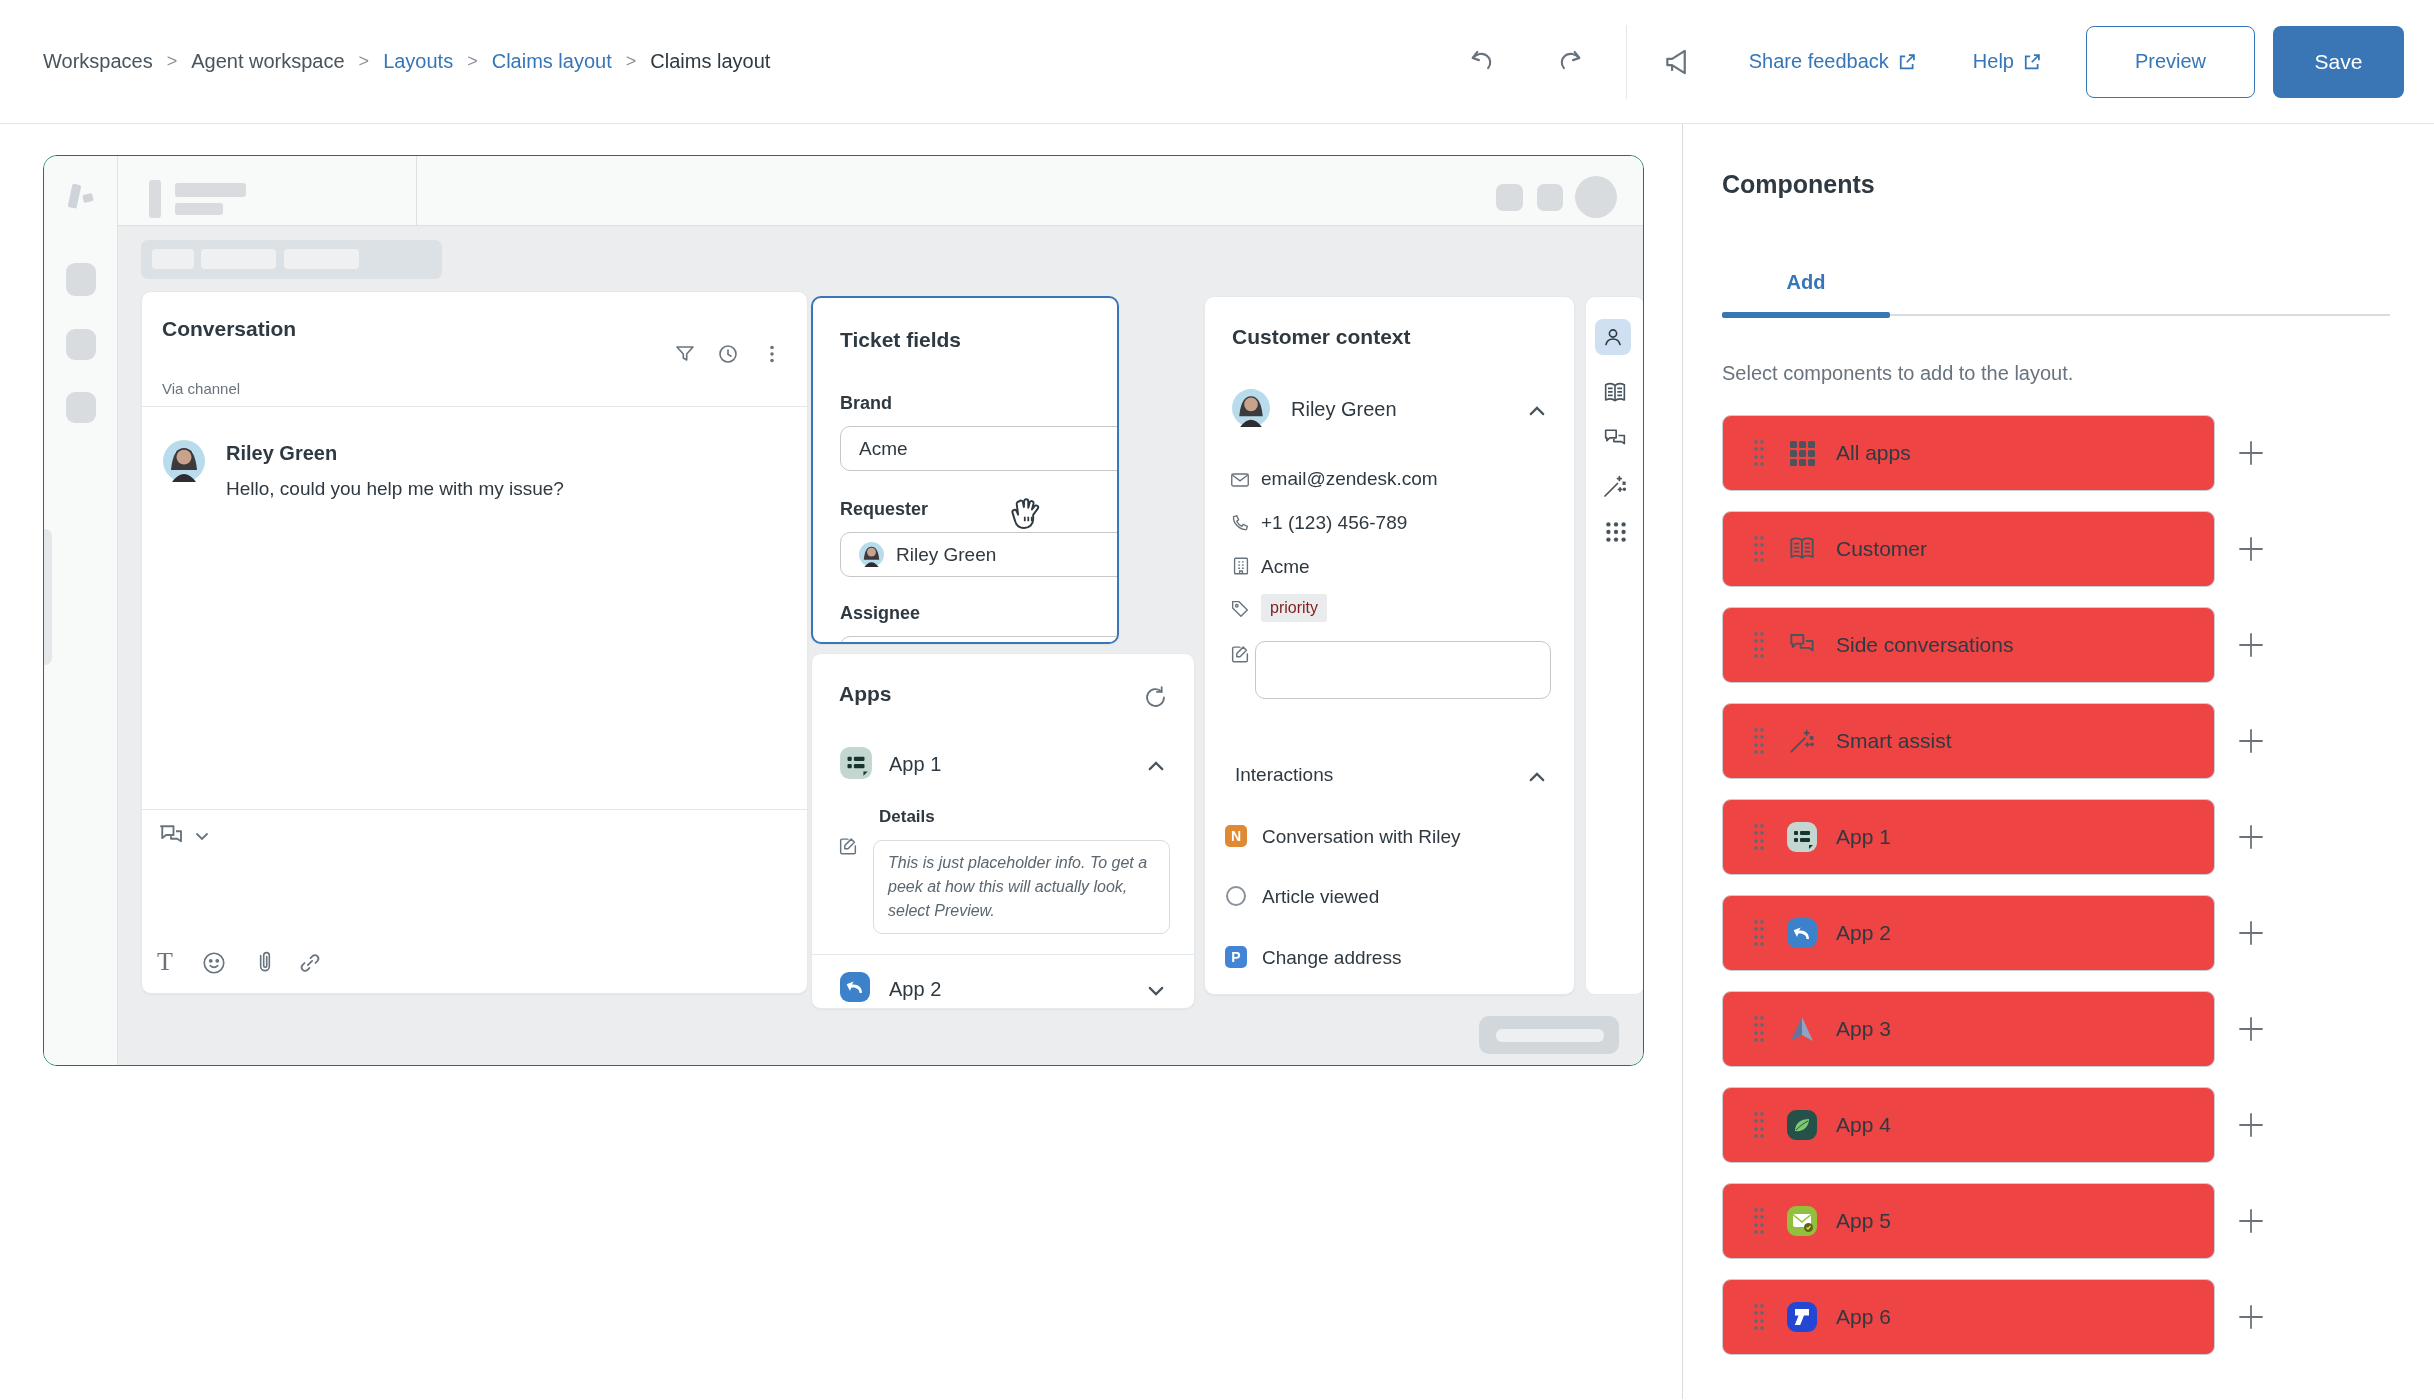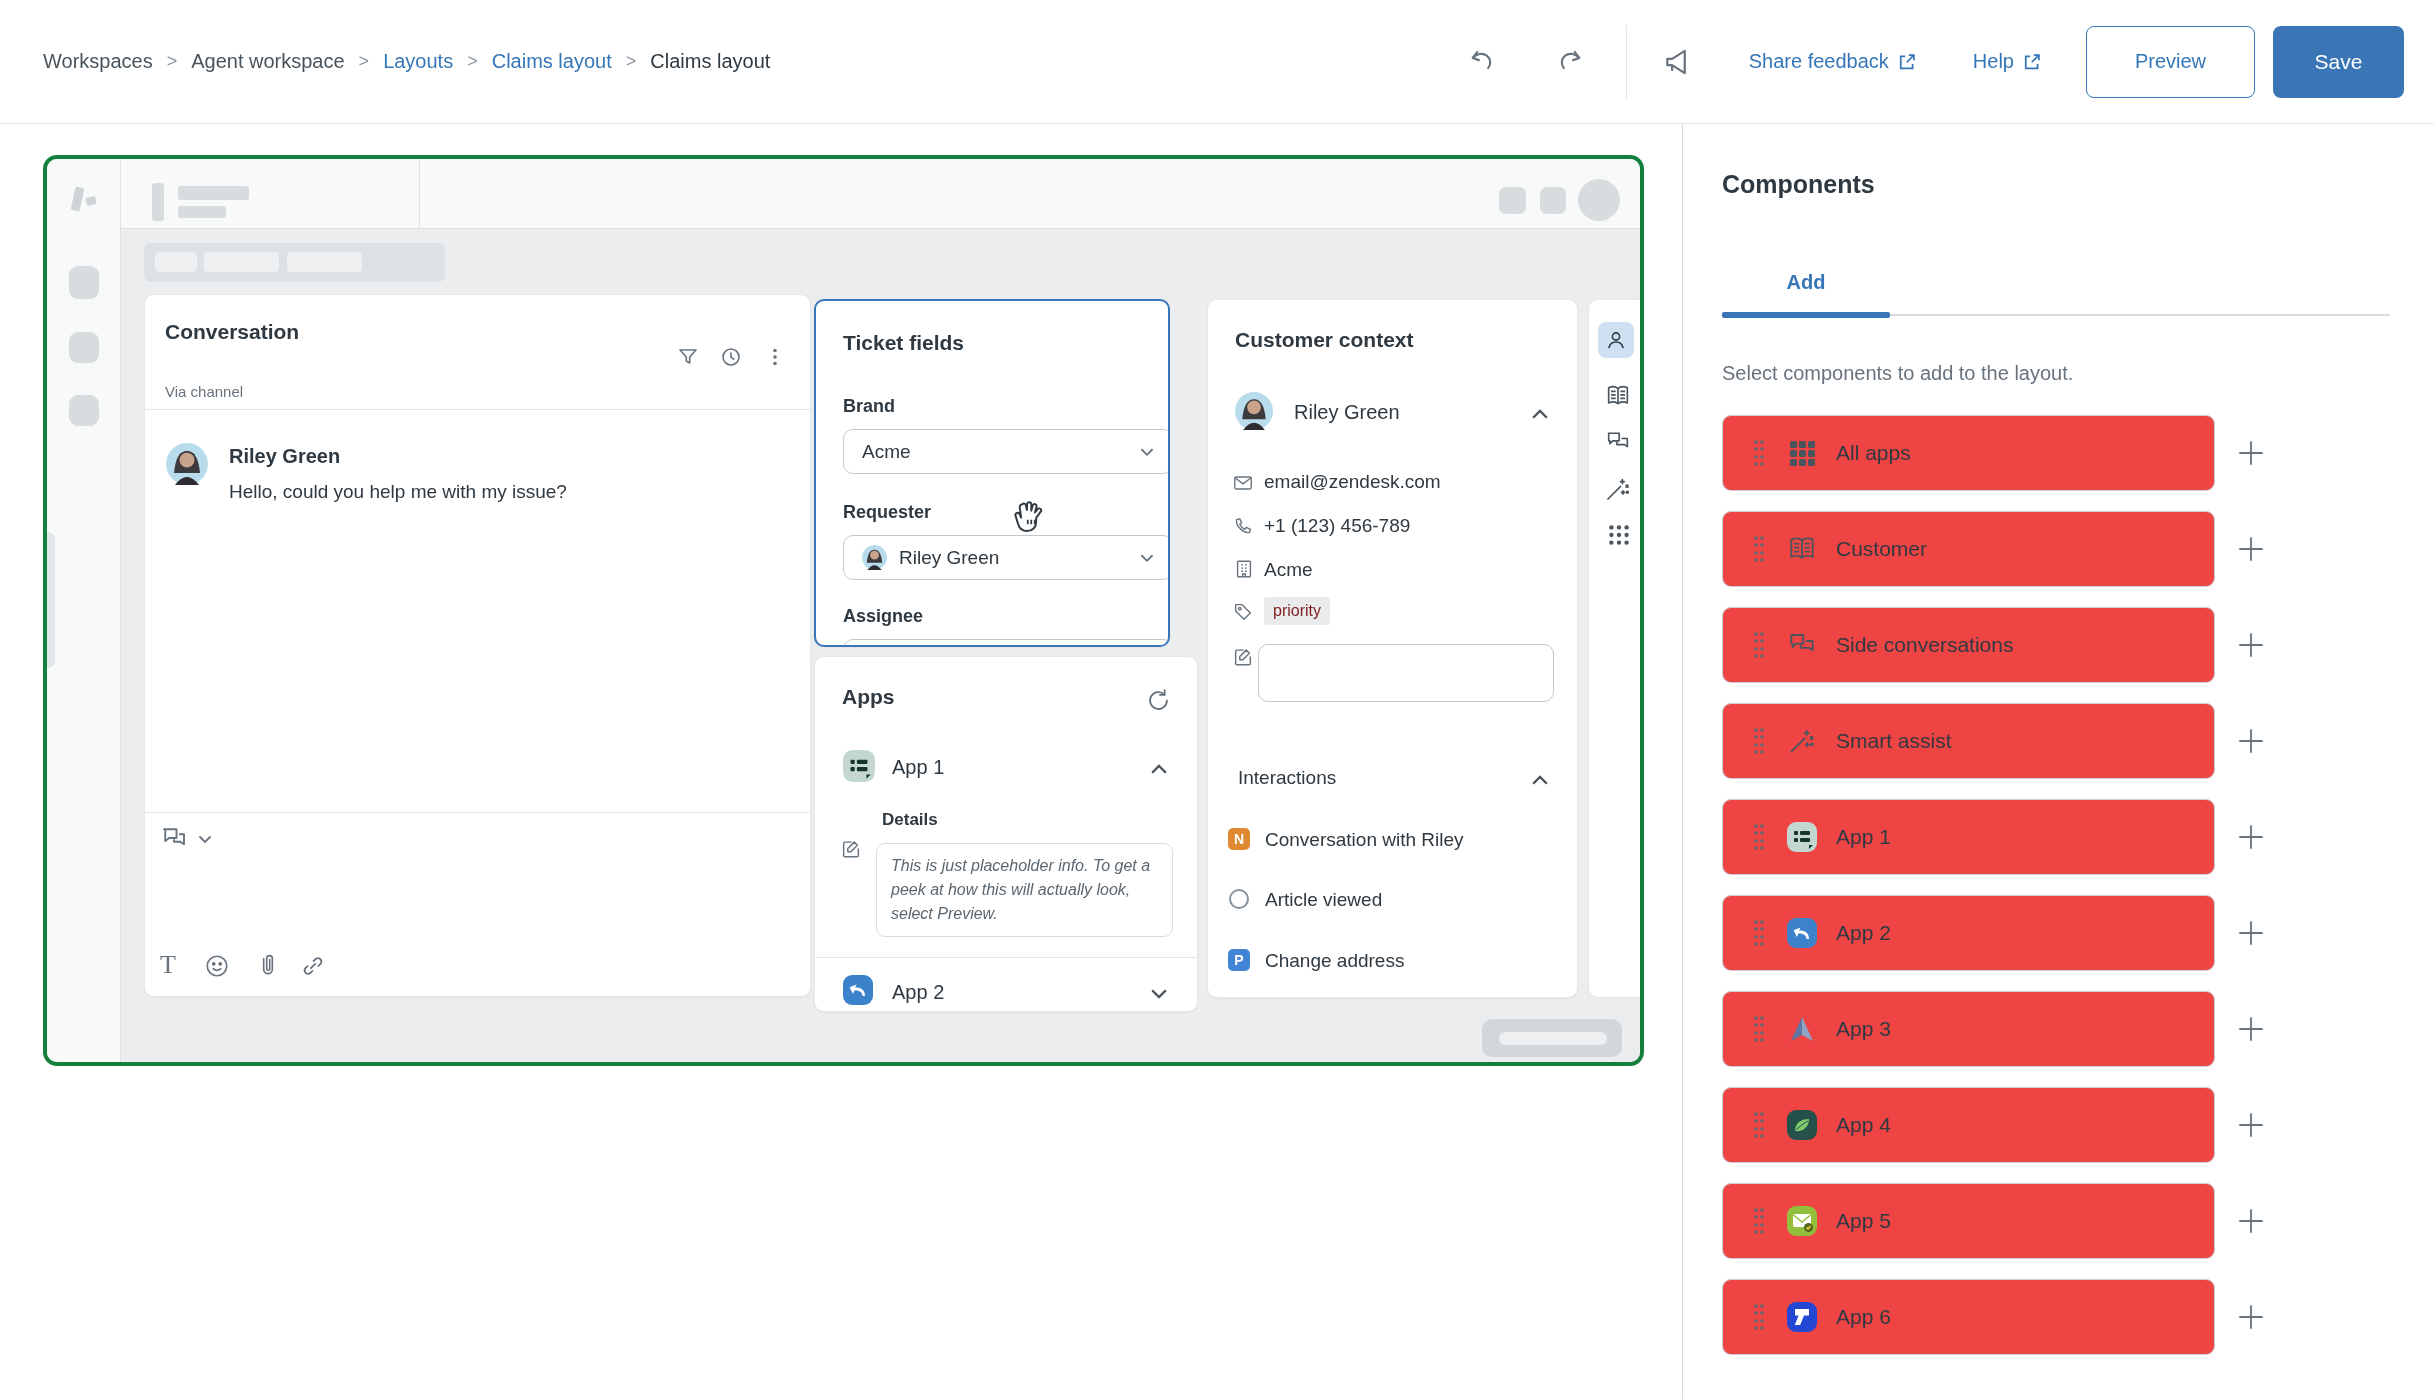--- a/index.html
+++ b/index.html
@@ -19,21 +19,21 @@
   .tb-link { color:#3576b8; font-size:20px; display:flex; align-items:center; gap:8px; cursor:pointer; }
   .btn-preview { width:169px; height:72px; border:1px solid #3576b8; background:#fff; color:#3576b8; font-size:20px; border-radius:8px; margin-left:44px; font-family:inherit; cursor:pointer; }
   .btn-save { width:131px; height:72px; border:none; background:#3a76b5; color:#fff; font-size:21px; border-radius:8px; margin-left:18px; font-family:inherit; cursor:pointer; }
 
   
   .main { position:relative; display:flex; height:1275px; }
   .canvas-pane { position:relative; width:1683px; border-right:1px solid #d8dcde; background:#fff; }
   .components-pane { flex:1; background:#fff; padding:0 0 0 39px; }
 
   
-  .canvas { position:absolute; left:43px; top:31px; width:1601px; height:911px; background:#f8f9f9; border:4px solid #15803d; border-radius:14px; overflow:hidden; }
+  .canvas { position:absolute; left:43px; top:31px; width:1601px; height:911px; background:#f8f9f9; border:1px solid #15803d; border-radius:14px; overflow:hidden; }
   .mock-sidebar { position:absolute; left:0; top:0; width:74px; height:911px; background:#f8f9f9; border-right:1px solid #e0e3e6; }
   .ph { background:#d8dcde; border-radius:6px; }
   .ph-light { background:#eef0f2; border-radius:4px; }
   .mock-header { position:absolute; left:74px; top:0; width:1527px; height:70px; background:#f8f9f9; border-bottom:1px solid #dde1e4; }
   .mock-content { position:absolute; left:74px; top:70px; width:1527px; height:841px; background:#ebedef; }
 
   .panel { position:absolute; background:#fff; border:1px solid #e6e9eb; border-radius:10px; box-shadow:0 1px 2px rgba(0,0,0,.05); }
   .panel.selected { border:2px solid #3875b9; overflow:hidden; }
   .panel-title { font-size:21px; font-weight:700; color:#2f3941; }
   .sub { font-size:15px; color:#68737d; }
@@ -203,21 +203,21 @@
         <svg class="abs" style="left:110px; top:657px;" width="26" height="26" viewBox="0 0 24 24" fill="none" stroke="#68737d" stroke-width="1.5" stroke-linecap="round">
             <path d="M8 6 v10 a4 4 0 0 0 8 0 V6 a2.6 2.6 0 0 0 -5.2 0 v9.5 a1.4 1.4 0 0 0 2.8 0 V7"></path>
           </svg>
         <svg class="abs" style="left:155px; top:658px;" width="26" height="26" viewBox="0 0 24 24" fill="none" stroke="#68737d" stroke-width="1.6" stroke-linecap="round">
             <path d="M10 14 L14 10"></path>
             <path d="M12.5 7.5 l2-2 a3.2 3.2 0 0 1 4.5 4.5 l-2 2"></path>
             <path d="M11.5 16.5 l-2 2 a3.2 3.2 0 0 1 -4.5 -4.5 l2-2"></path>
           </svg>
       </div>
 
-      <div class="panel selected" style="left:767px; top:140px; width:356px; height:348px;">
+      <div class="panel selected" style="left:767px; top:140px; width:308px; height:348px;">
         <div class="panel-title abs" style="left:27px; top:30px;">Ticket fields</div>
 
         <div class="field-label abs" style="left:27px; top:95px;">Brand</div>
         <div class="select" style="left:27px; top:128px; width:330px;">
           <span class="grow">Acme</span>
           <svg width="18" height="18" viewBox="0 0 16 16" fill="none" stroke="#68737d" stroke-width="1.6" stroke-linecap="round">
               <path d="M3.5 6 l4.5 4.5 4.5-4.5"></path>
             </svg>
         </div>
 

